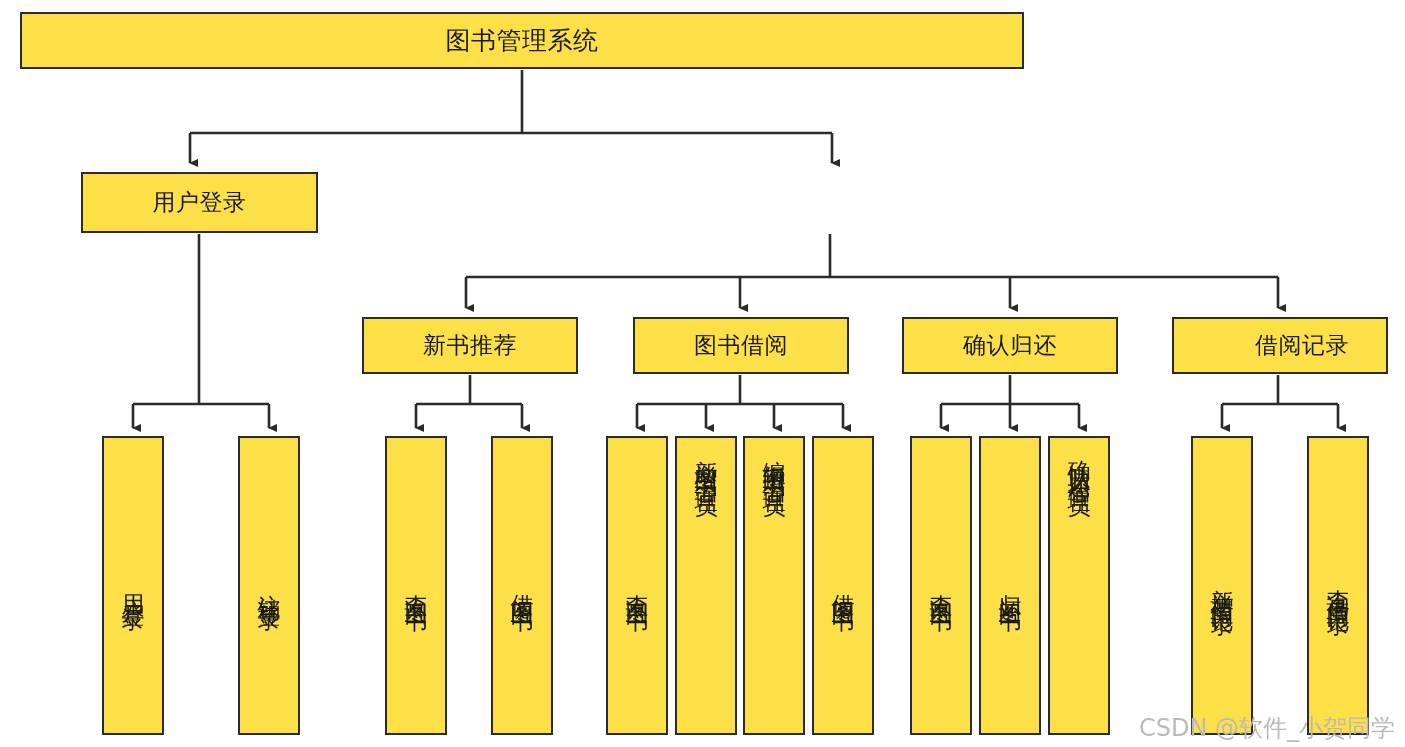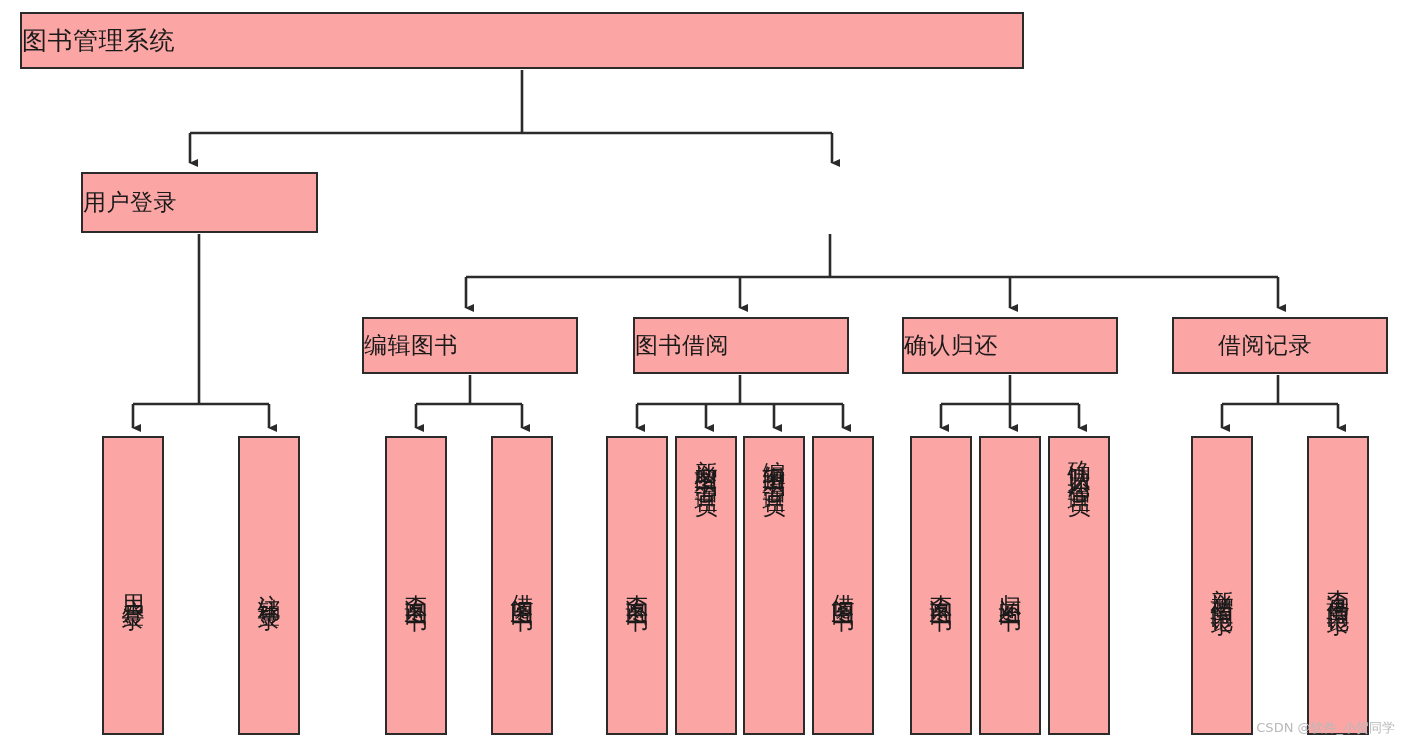--- a/index.html
+++ b/index.html
@@ -23,24 +23,25 @@
     position: absolute;
     left: 0;
     top: 0;
     width: 1405px;
     height: 747px;
     pointer-events: none;
   }
   .node {
     position: absolute;
     box-sizing: border-box;
-    background: #fca5a5;
+    background: #fde047;
     border: 2px solid #2b2b2b;
     display: flex;
     align-items: center;
+    justify-content: center;
     z-index: 3;
   }
   .node-label {
     display: block;
     text-align: center;
     color: #1a1a1a;
     line-height: 1.08;
     letter-spacing: 0.5px;
     white-space: nowrap;
   }
@@ -72,22 +73,22 @@
   .leaf.leaf-top {
     align-items: flex-start;
   }
   .leaf.leaf-top .node-label {
     margin-top: 4px;
   }
   
   #watermark {
     position: absolute;
     right: 10px;
-    bottom: 10px;
-    font-size: 13px;
+    bottom: 3px;
+    font-size: 24px;
     color: #b9b9b9;
     z-index: 6;
     white-space: nowrap;
     user-select: none;
     text-align: right;
   }
 </style>
 </head>
 <body>
 
@@ -148,21 +149,21 @@
   <div class="node level-root" style="left:20px; top:12px; width:1004px; height:57px;">
     <span class="node-label">图书管理系统</span>
   </div>
 
   <div class="node level-two" style="left:81px; top:172px; width:237px; height:61px;">
     <span class="node-label">用户登录</span>
   </div>
 
 
   <div class="node level-three" style="left:362px; top:317px; width:216px; height:57px;">
-    <span class="node-label">编辑图书</span>
+    <span class="node-label">新书推荐</span>
   </div>
 
   <div class="node level-three" style="left:633px; top:317px; width:216px; height:57px;">
     <span class="node-label">图书借阅</span>
   </div>
 
   <div class="node level-three" style="left:902px; top:317px; width:216px; height:57px;">
     <span class="node-label">确认归还</span>
   </div>
 

